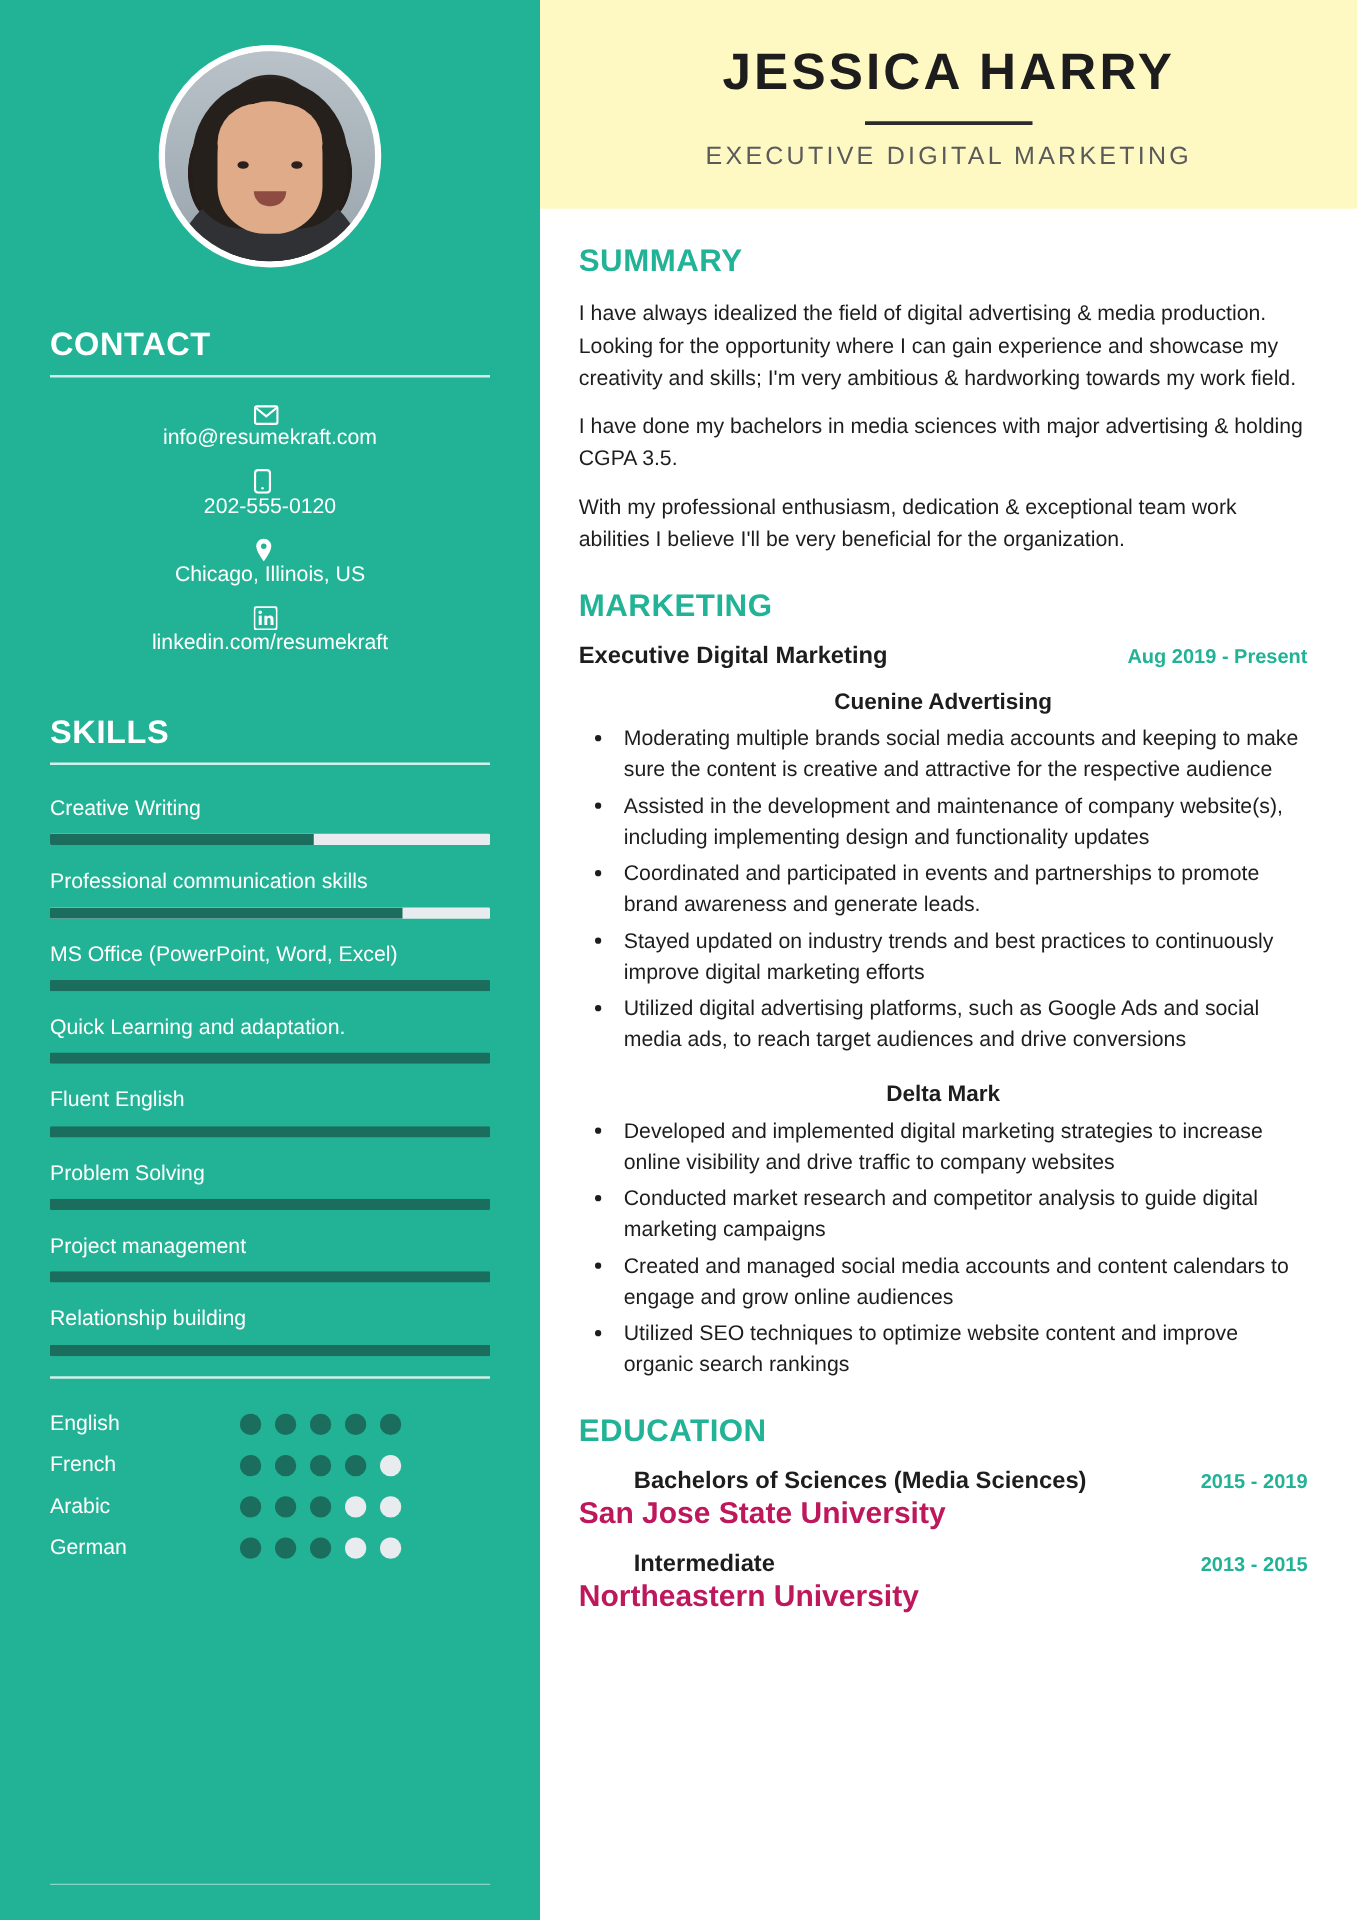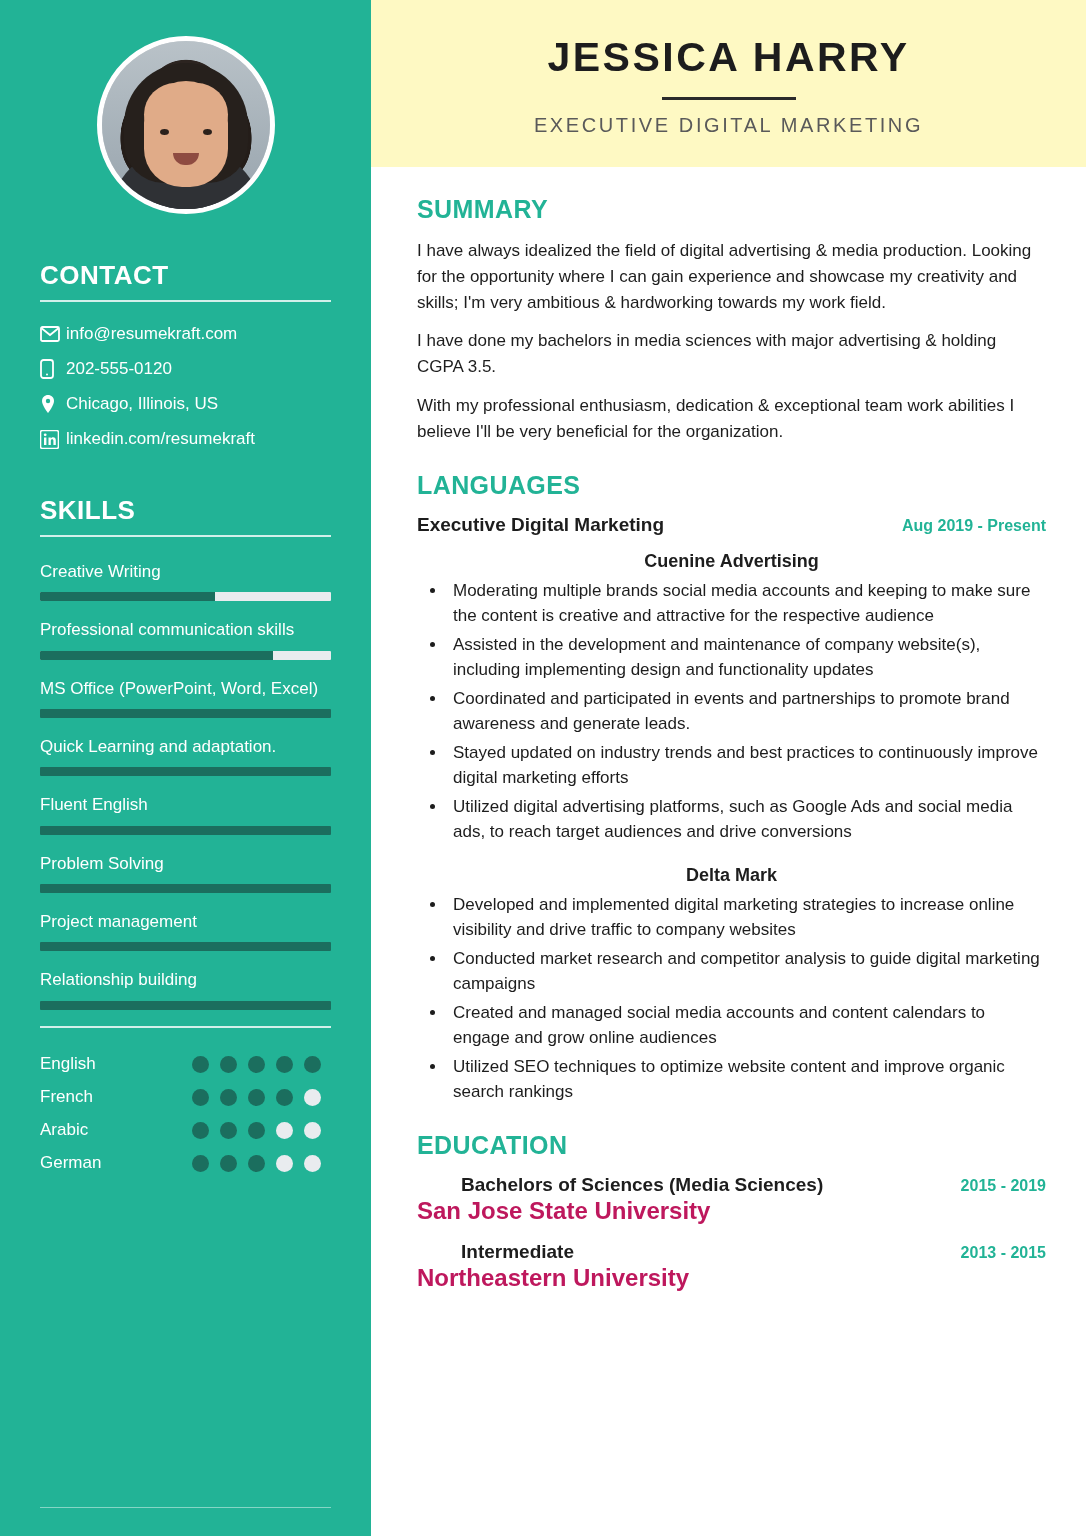--- a/index.html
+++ b/index.html
@@ -11,21 +11,21 @@
   .page {
     position: relative;
     width: 1086px; height: 1536px;
     display: flex;
     background: #ffffff;
     overflow: hidden;
   }
 
   
   .sidebar {
-    width: 371px;
+    width: 432px;
     background: #22b396;
     color: #ffffff;
     padding: 0 40px;
     position: relative;
     flex-shrink: 0;
   }
   .sidebar:after {
     content: "";
     position: absolute;
     left: 40px; right: 40px; bottom: 28px;
@@ -102,20 +102,21 @@
     height: 2px;
     background: rgba(255,255,255,.8);
     margin-top: 9px;
     width: 100%;
   }
   .contact-list { margin-top: 22px; }
   .contact-row {
     display: flex; align-items: center;
     margin-bottom: 15px;
     font-size: 17px;
+    flex-direction: column;
   }
   .contact-ico {
     width: 26px; flex-shrink: 0;
     display: flex; align-items: center; justify-content: flex-start;
     color: #ffffff;
   }
   .contact-ico svg { display:block; }
 
   .skills { margin-top: 22px; }
   .skill { margin-bottom: 16px; }
@@ -155,21 +156,21 @@
     letter-spacing: 2.5px; color: #1d1d1d;
   }
   .name-rule {
     width: 134px; height: 3px; background: #2b2b2b;
     margin: 16px auto 14px;
   }
   .role {
     font-size: 20px; letter-spacing: 2.6px; color: #5a5a5a;
   }
 
-  .body { padding: 28px 40px 0 46px; }
+  .body { padding: 28px 40px 0 31px; }
   .sec-h {
     color: #22b396;
     font-size: 25px;
     font-weight: bold;
     letter-spacing: .4px;
     margin-bottom: 14px;
   }
   .sec { margin-bottom: 26px; }
   .para {
     font-size: 17px; line-height: 1.52; color: #1d1d1d;
@@ -381,21 +382,21 @@
     <div class="body">
 
       <div class="sec">
         <div class="sec-h">SUMMARY</div>
         <p class="para">I have always idealized the field of digital advertising &amp; media production. Looking for the opportunity where I can gain experience and showcase my creativity and skills; I'm very ambitious &amp; hardworking towards my work field.</p>
         <p class="para">I have done my bachelors in media sciences with major advertising &amp; holding CGPA 3.5.</p>
         <p class="para">With my professional enthusiasm, dedication &amp; exceptional team work abilities I believe I'll be very beneficial for the organization.</p>
       </div>
 
       <div class="sec">
-        <div class="sec-h">LANGUAGES</div>
+        <div class="sec-h">MARKETING</div>
 
         <div class="job">
           <div class="job-head">
             <span class="job-title">Executive Digital Marketing</span>
             <span class="job-date">Aug 2019 - Present</span>
           </div>
           <div class="job-org">Cuenine Advertising</div>
           <ul class="bullets">
             <li>Moderating multiple brands social media accounts and keeping to make sure the content is creative and attractive for the respective audience</li>
             <li>Assisted in the development and maintenance of company website(s), including implementing design and functionality updates</li>

